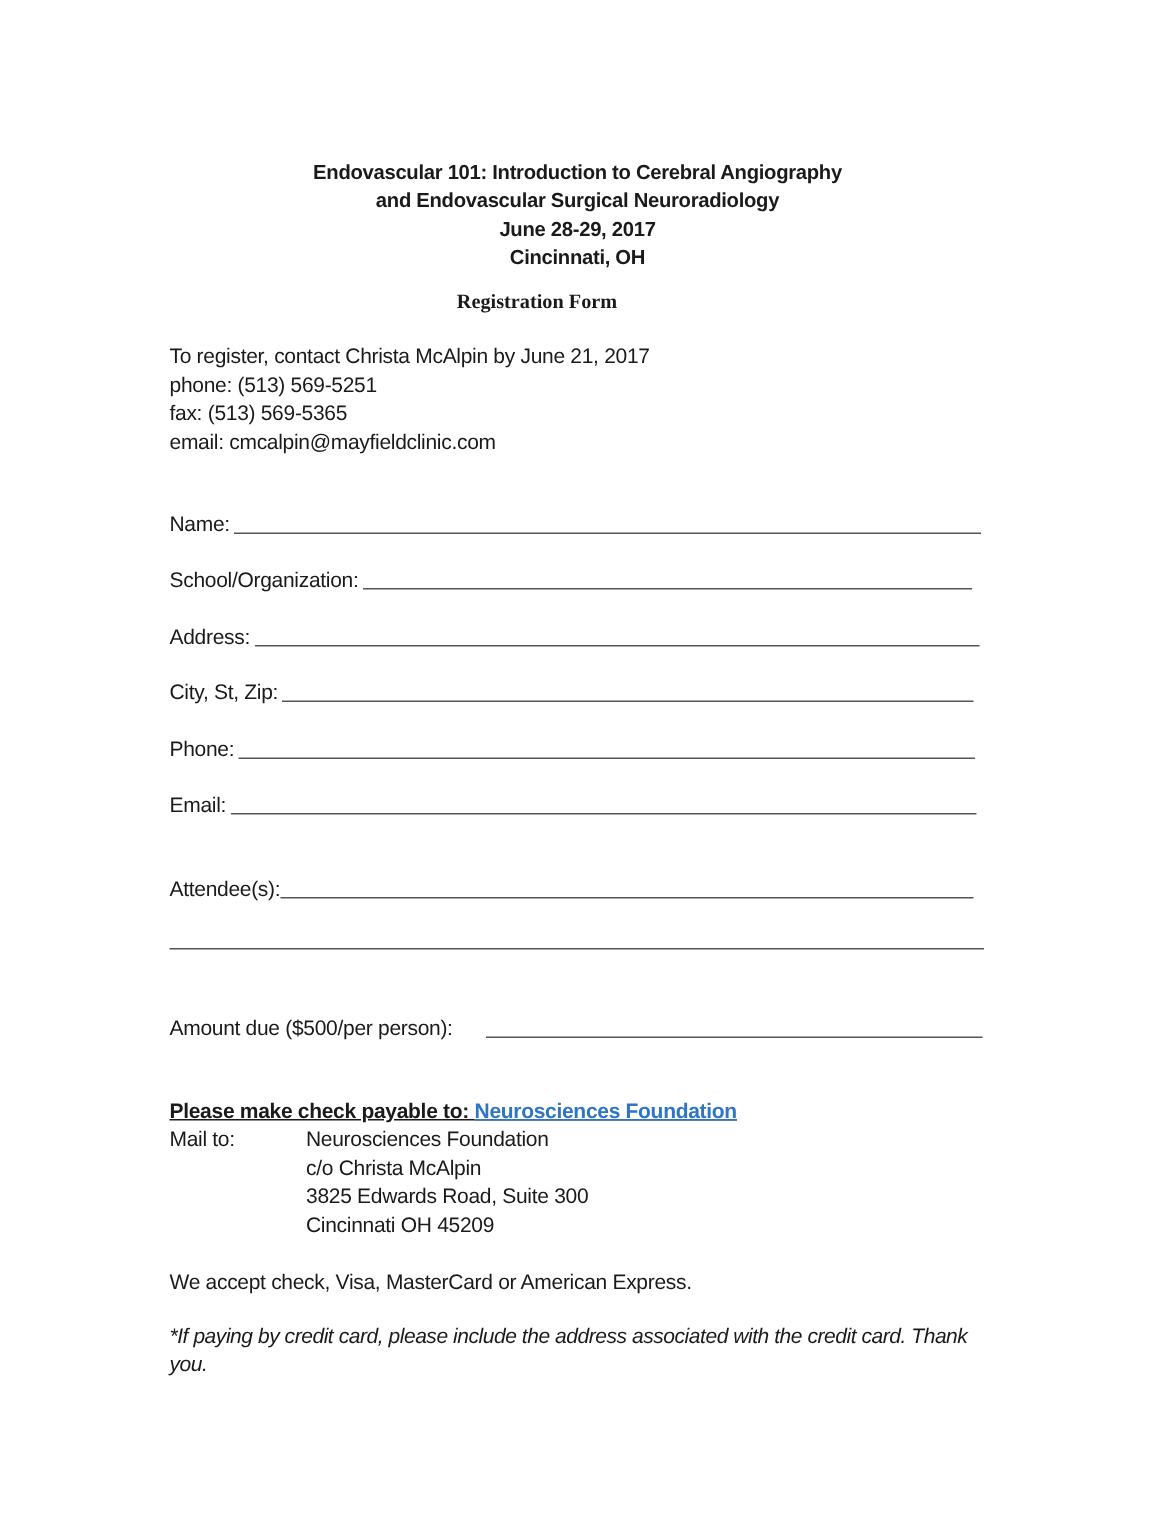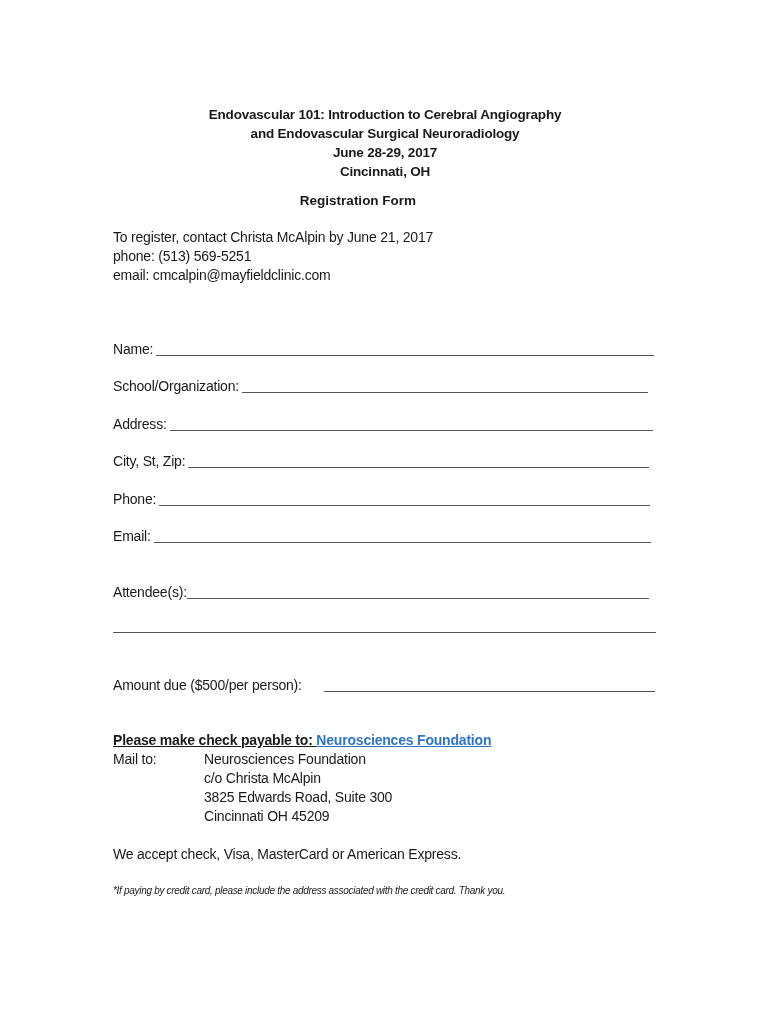--- a/index.html
+++ b/index.html
@@ -35,20 +35,21 @@
     }
     .header div { white-space: nowrap; }
     .form-title {
       position: absolute;
       left: 0; width: 716px;
       top: 191px;
       text-align: center;
       font-weight: bold;
       font-size: 13.5px;
       line-height: 19px;
+      font-family: Liberation Serif, serif;
     }
     .contact {
       position: absolute;
       left: 113px;
       top: 228px;
       font-size: 14px;
       line-height: 19px;
       letter-spacing: -0.2px;
     }
     .contact div { white-space: nowrap; }
@@ -113,21 +114,21 @@
       font-size: 14px;
       line-height: 19px;
       letter-spacing: -0.2px;
       white-space: nowrap;
     }
     .note {
       position: absolute;
       left: 113px;
       top: 881px;
       width: 545px;
-      font-size: 10px;
+      font-size: 14px;
       font-style: italic;
       line-height: 19px;
       letter-spacing: -0.3px;
     }
   </style>
 </head>
 <body>
 
 <div class="page">
 
@@ -136,20 +137,21 @@
     <div>and Endovascular Surgical Neuroradiology</div>
     <div>June 28-29, 2017</div>
     <div>Cincinnati, OH</div>
   </div>
 
   <div class="form-title">Registration Form</div>
 
   <div class="contact">
     <div>To register, contact Christa McAlpin by June 21, 2017</div>
     <div>phone: (513) 569-5251</div>
+    <div>fax: (513) 569-5365</div>
     <div>email: cmcalpin@mayfieldclinic.com</div>
   </div>
 
   <div class="field" style="top:340px; width:541px;">
     <span class="label">Name:</span>
     <span class="line"></span>
   </div>
 
   <div class="field" style="top:377px; width:535px;">
     <span class="label">School/Organization:</span>

